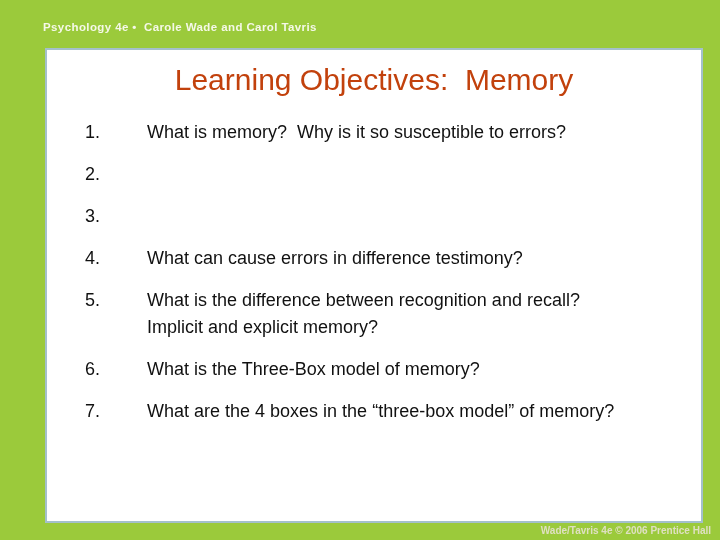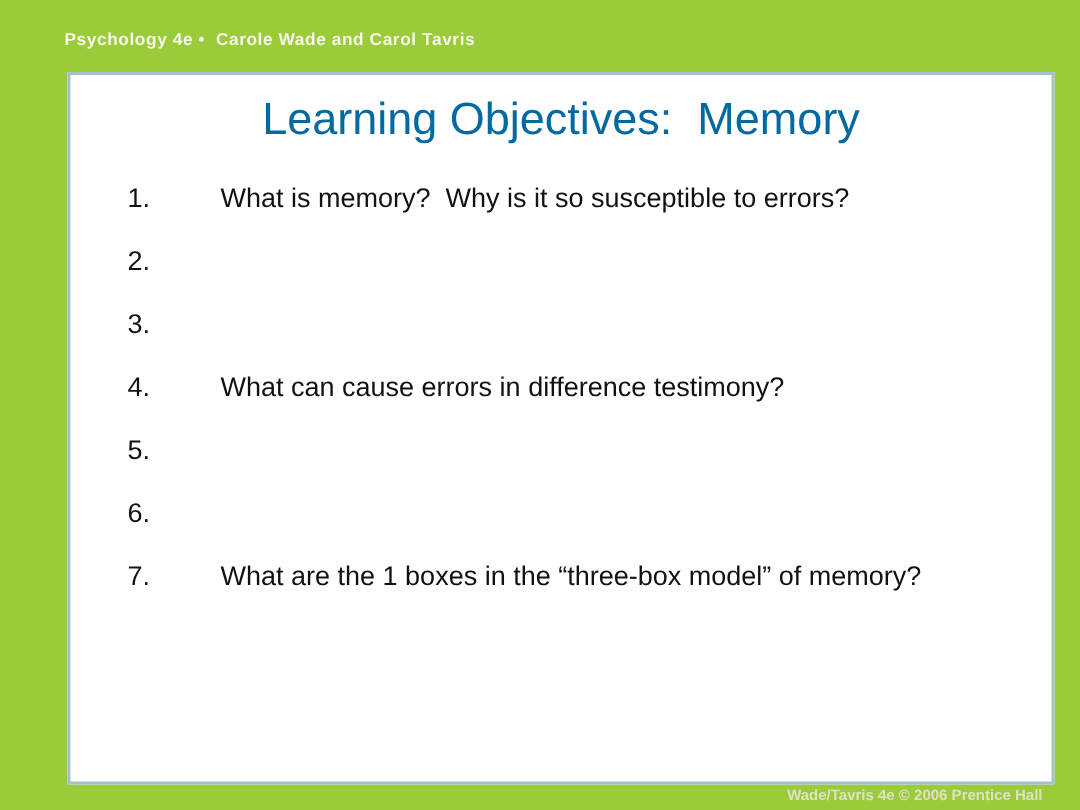--- a/index.html
+++ b/index.html
@@ -27,21 +27,21 @@
     width: 658px; height: 475px;
     background: #ffffff;
     border: 2px solid #a4c0cb;
   }
   .slide-title {
     margin-top: 12px;
     text-align: center;
     font-size: 30px;
     font-weight: 400;
     line-height: 36px;
-    color: #0369a1;
+    color: #c2410c;
     white-space: pre-wrap;
   }
   .objectives-list {
     list-style: none;
     margin-top: 16px;
   }
   .objectives-list li {
     display: flex;
     font-size: 18px;
     line-height: 27px;
@@ -51,21 +51,21 @@
     flex: 0 0 52px;
     margin-left: 28px;
   }
   .item-text {
     flex: 1;
     padding-right: 24px;
     white-space: pre-wrap;
   }
   .footer-credit {
     position: absolute;
-    right: 30px; bottom: 9px;
+    right: 14px; bottom: 9px;
     font-size: 10px;
     font-weight: bold;
     color: #dfe0c2;
     white-space: pre-wrap;
   }
 </style>
 </head>
 <body>
 
 <div class="header-bar">Psychology 4e •  Carole Wade and Carol Tavris</div>
@@ -83,24 +83,27 @@
     </li>
     <li>
       <span class="item-number">3.</span>
     </li>
     <li>
       <span class="item-number">4.</span>
       <span class="item-text">What can cause errors in difference testimony?</span>
     </li>
     <li>
       <span class="item-number">5.</span>
+      <span class="item-text">What is the difference between recognition and recall?
+Implicit and explicit memory?</span>
     </li>
     <li>
       <span class="item-number">6.</span>
+      <span class="item-text">What is the Three-Box model of memory?</span>
     </li>
     <li>
       <span class="item-number">7.</span>
-      <span class="item-text">What are the 1 boxes in the “three-box model” of memory?</span>
+      <span class="item-text">What are the 4 boxes in the “three-box model” of memory?</span>
     </li>
   </ol>
 </div>
 
 <div class="footer-credit">Wade/Tavris 4e © 2006 Prentice Hall</div>
 
 </body></html>

